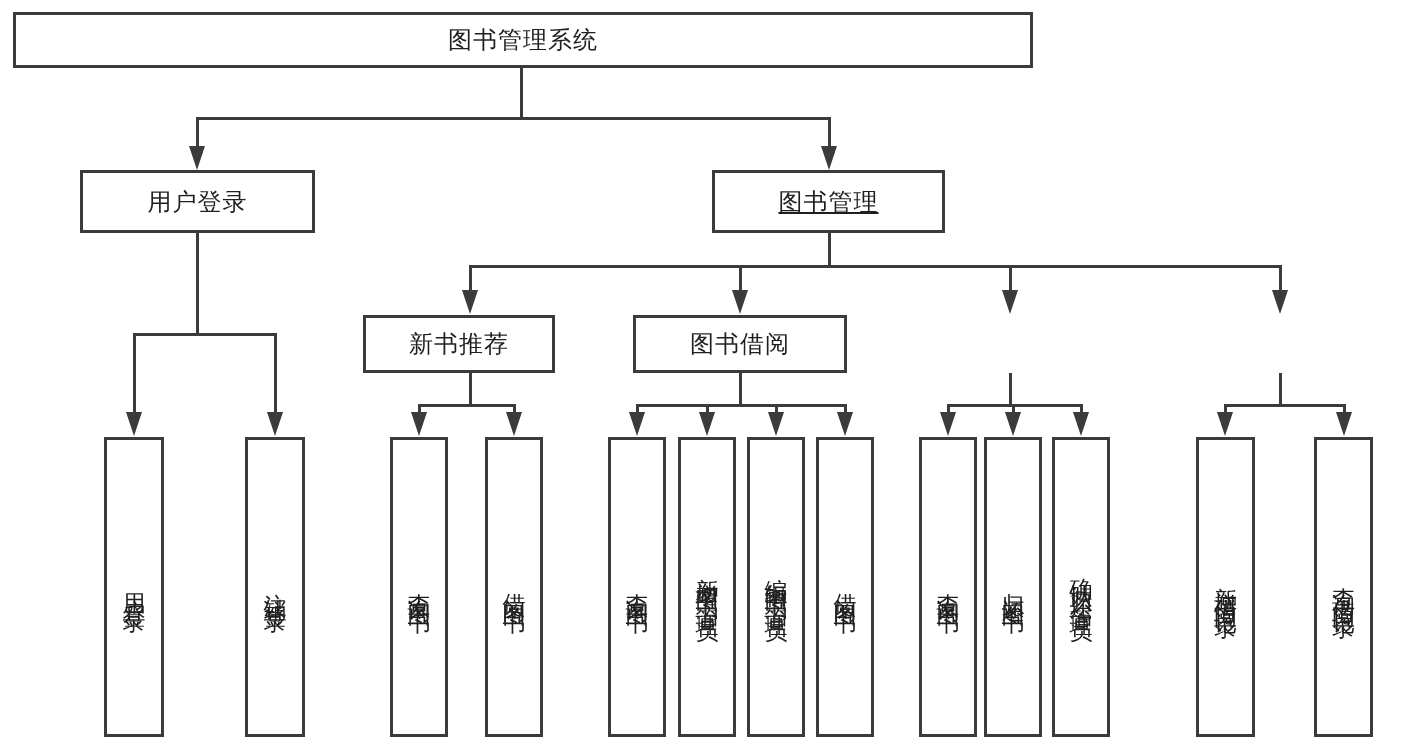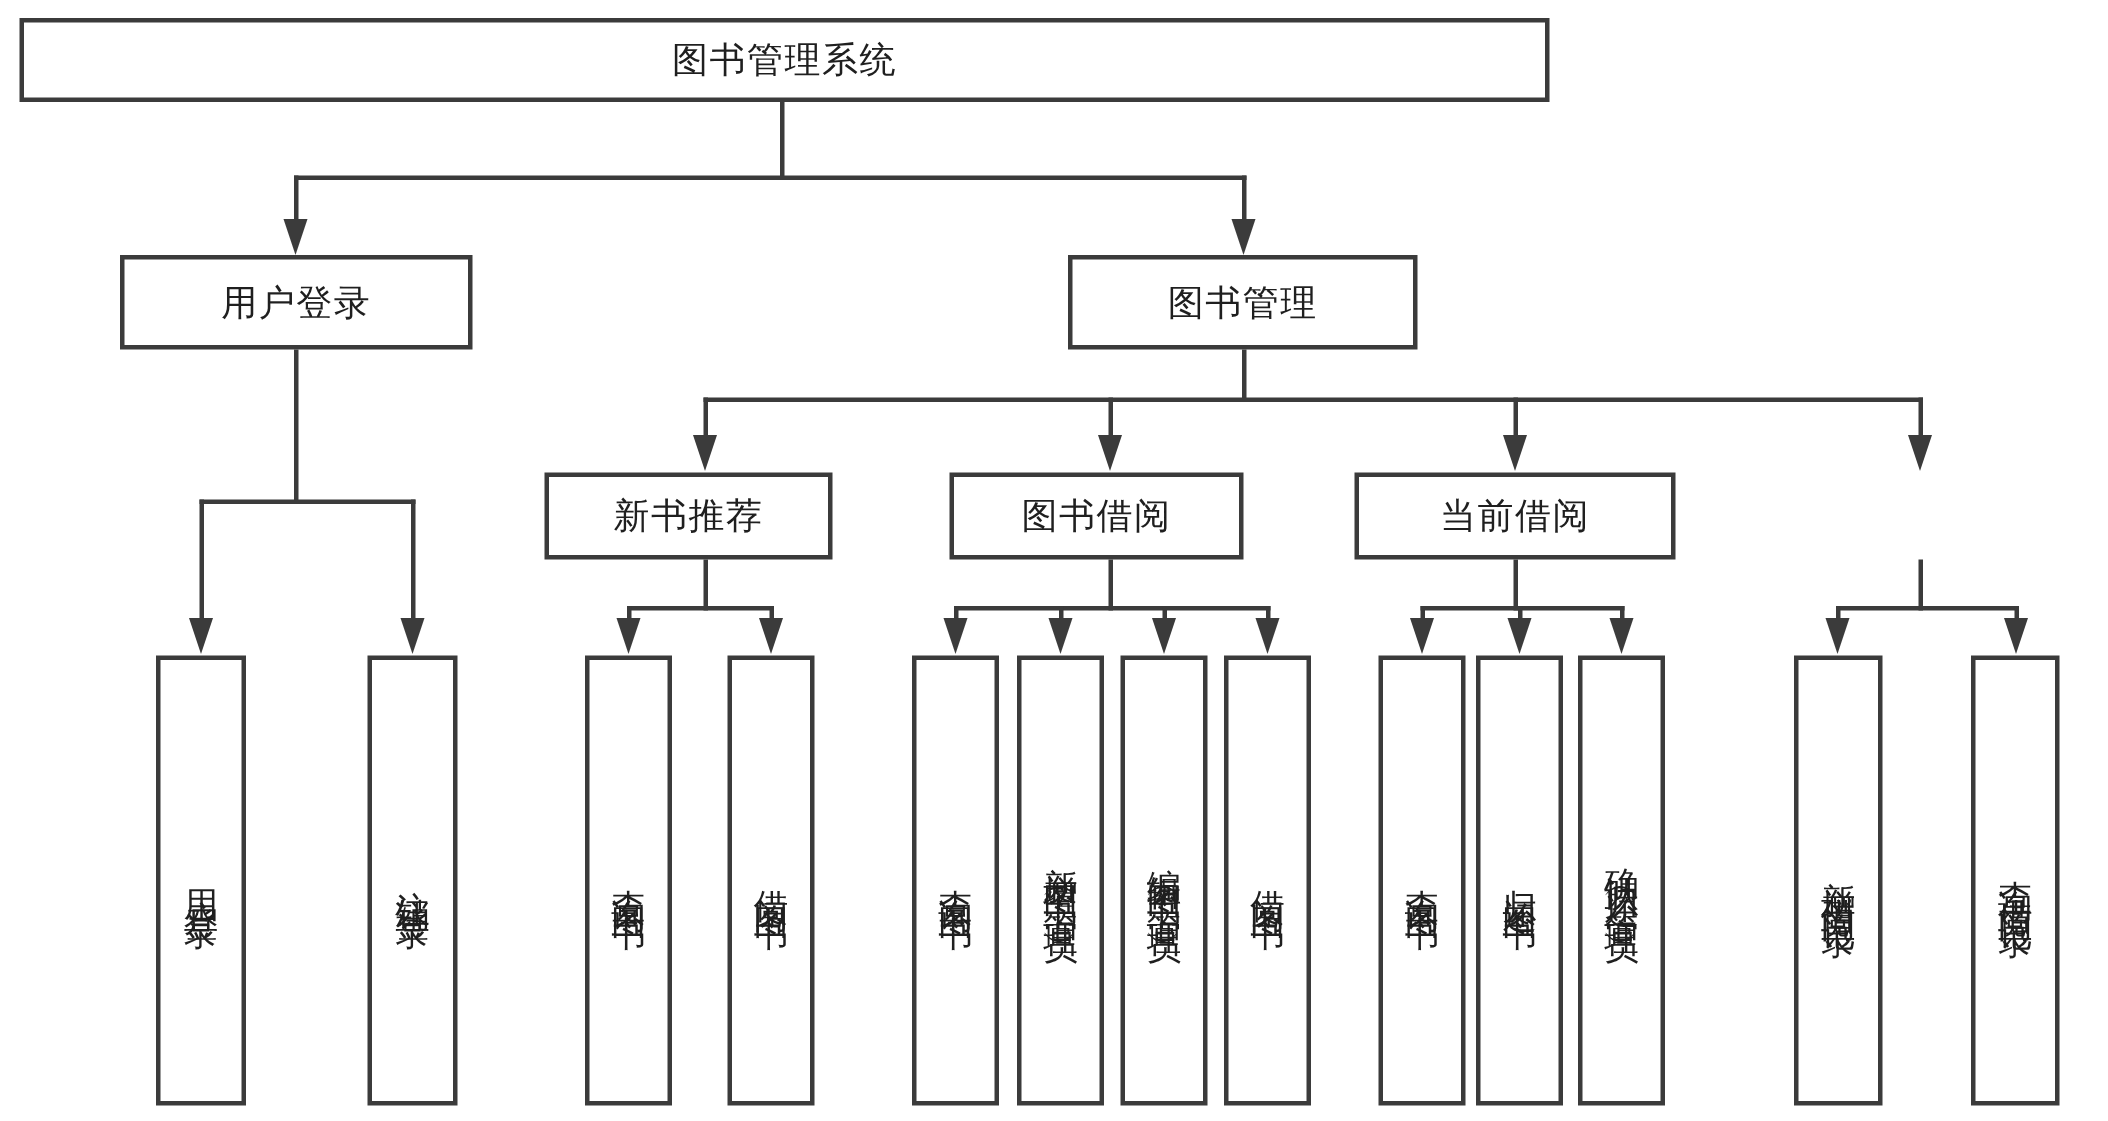--- a/index.html
+++ b/index.html
@@ -84,43 +84,42 @@
   <div class="box" style="left:13px;top:12px;width:1020px;height:56px;">图书管理系统</div>
 
   <div class="vline" style="left:520px;top:68px;height:51px;"></div>
   <div class="hline" style="left:196px;top:117px;width:635px;"></div>
   <div class="vline" style="left:196px;top:117px;height:32px;"></div>
   <div class="vline" style="left:828px;top:117px;height:32px;"></div>
   <div class="arrow" style="left:189px;top:146px;"></div>
   <div class="arrow" style="left:821px;top:146px;"></div>
 
   <div class="box" style="left:80px;top:170px;width:235px;height:63px;">用户登录</div>
-  <div class="box" style="left:712px;top:170px;width:233px;height:63px;">图书管理</div>
+  <div class="box" style="left:712px;top:170px;width:233px;height:63px;text-decoration:underline;">图书管理</div>
 
   <div class="vline" style="left:196px;top:233px;height:103px;"></div>
   <div class="hline" style="left:133px;top:333px;width:144px;"></div>
   <div class="vline" style="left:133px;top:333px;height:81px;"></div>
   <div class="vline" style="left:274px;top:333px;height:81px;"></div>
   <div class="arrow" style="left:126px;top:412px;"></div>
   <div class="arrow" style="left:267px;top:412px;"></div>
 
   <div class="vline" style="left:828px;top:233px;height:35px;"></div>
   <div class="hline" style="left:469px;top:265px;width:813px;"></div>
   <div class="vline" style="left:469px;top:265px;height:28px;"></div>
   <div class="vline" style="left:739px;top:265px;height:28px;"></div>
   <div class="vline" style="left:1009px;top:265px;height:28px;"></div>
   <div class="vline" style="left:1279px;top:265px;height:28px;"></div>
   <div class="arrow" style="left:462px;top:290px;"></div>
   <div class="arrow" style="left:732px;top:290px;"></div>
   <div class="arrow" style="left:1002px;top:290px;"></div>
   <div class="arrow" style="left:1272px;top:290px;"></div>
 
   <div class="box" style="left:363px;top:315px;width:192px;height:58px;">新书推荐</div>
-  <div class="box" style="left:633px;top:315px;width:196px;height:58px;">图书借阅</div>
-  <div class="box" style="left:903px;top:315px;width:214px;height:58px;">当前借阅</div>
+  <div class="box" style="left:633px;top:315px;width:214px;height:58px;">图书借阅</div>
 
   <div class="vline" style="left:469px;top:373px;height:34px;"></div>
   <div class="hline" style="left:418px;top:404px;width:98px;"></div>
   <div class="vline" style="left:418px;top:404px;height:11px;"></div>
   <div class="vline" style="left:513px;top:404px;height:11px;"></div>
   <div class="arrow" style="left:411px;top:412px;"></div>
   <div class="arrow" style="left:506px;top:412px;"></div>
 
   <div class="vline" style="left:739px;top:373px;height:34px;"></div>
   <div class="hline" style="left:636px;top:404px;width:211px;"></div>

